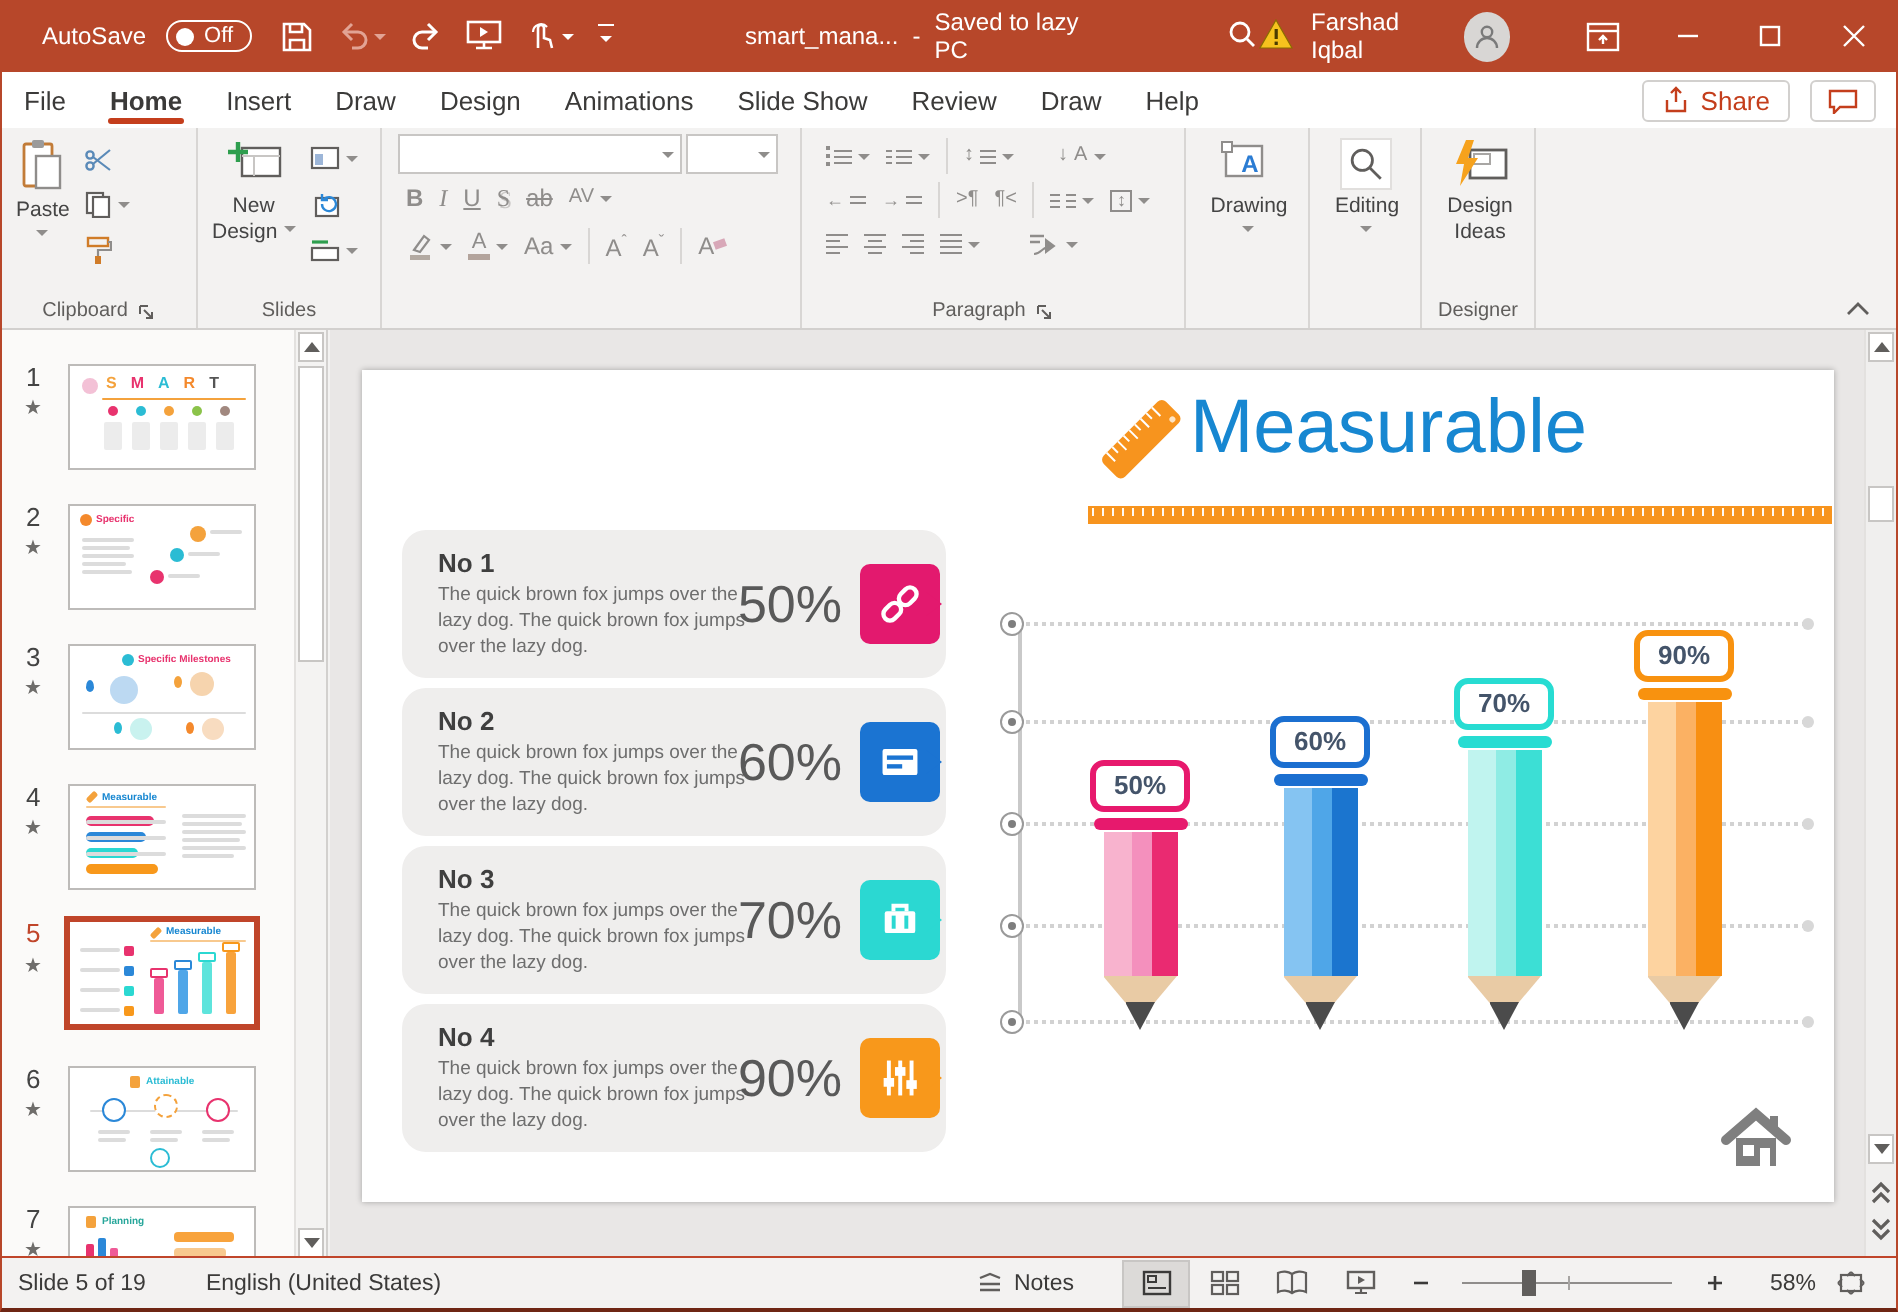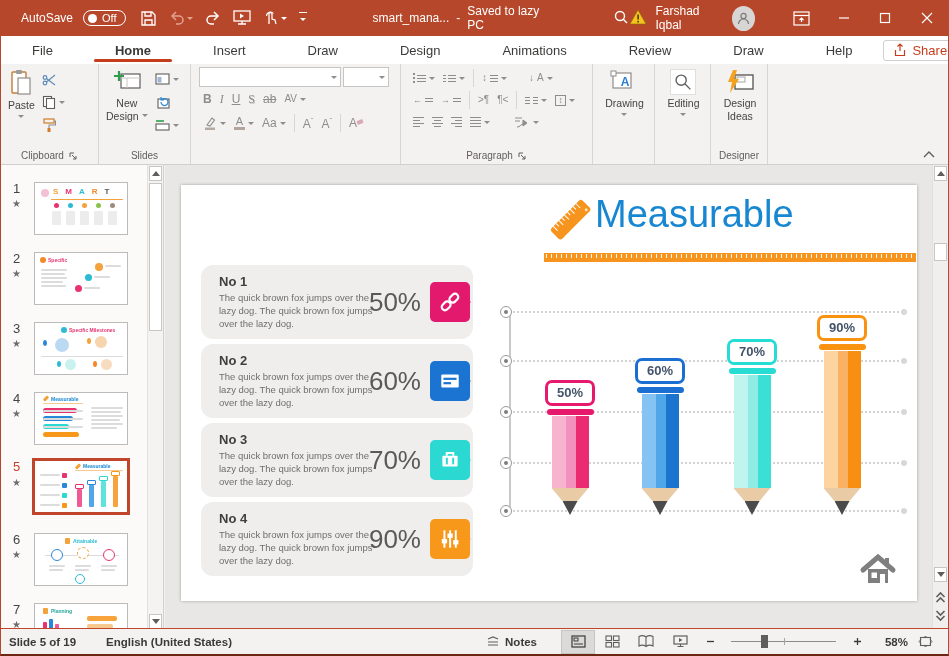--- a/index.html
+++ b/index.html
@@ -17,21 +17,21 @@
   .chev.small { border-width:3px; }
   .ovf { display:inline-flex; flex-direction:column; align-items:center; }
   .ovf i { display:block; width:8px; height:1px; background:#fff; margin-bottom:2px; }
   .tb-file { margin-left:66px; display:flex; gap:7px; align-items:center; }
   .tb-right { margin-left:auto; display:flex; align-items:center; }
   .tb-right .seg { display:flex; align-items:center; gap:8px; margin-right:26px; }
   .avatar { width:25px; height:25px; border-radius:50%; background:#d8d6d4; display:flex; align-items:center; justify-content:center; }
   .winbtn { width:44px; height:36px; display:flex; align-items:center; justify-content:center; }
   
   .menubar { position:absolute; left:0; top:36px; right:0; height:28px; background:#fff; display:flex; align-items:stretch; font-size:13px; color:#3b3a39; }
-  .mtab { padding:0 31px; display:flex; align-items:center; position:relative; }
+  .mtab { padding:0 11px; display:flex; align-items:center; position:relative; }
   .mtab.active { font-weight:bold; }
   .mtab.active::after { content:""; position:absolute; left:10px; right:10px; bottom:2px; height:3px; background:#c43e1c; border-radius:2px; }
   .menu-right { margin-left:auto; display:flex; align-items:center; gap:10px; padding-right:10px; }
   .share-btn { display:flex; align-items:center; gap:5px; border:1px solid #d2d0ce; border-radius:3px; padding:2px 9px; color:#c43e1c; }
   .cmt-btn { border:1px solid #d2d0ce; border-radius:3px; padding:3px 8px; display:flex; align-items:center; }
   
   .ribbon { position:absolute; left:0; top:64px; right:0; height:101px; background:#f3f2f1; border-bottom:1px solid #d2d0ce; display:flex; }
   .rgroup { border-right:1px solid #d8d6d4; display:flex; flex-direction:column; height:100px; }
   .g-body { flex:1; display:flex; padding:3px 2px 0 4px; }
   .g-label { height:17px; font-size:10px; color:#605e5c; display:flex; align-items:center; justify-content:center; gap:4px; }
@@ -100,21 +100,21 @@
   .plead { width:15px; height:14px; background:#4b4b4b; clip-path:polygon(0 0,100% 0,50% 100%); margin-top:-9px; }
   .p1 { left:364px; top:195px; --c:#e7196d; --d:#ea2a71; --m:#f490bd; --l:#f8b3ce; --h:72px; }
   .p2 { left:454px; top:173px; --c:#1b6fd0; --d:#1b75cf; --m:#4fa6e8; --l:#85c4f2; --h:94px; }
   .p3 { left:546px; top:154px; --c:#27dcd2; --d:#3cdfd5; --m:#8fece4; --l:#c0f4ef; --h:113px; }
   .p4 { left:636px; top:130px; --c:#f8920f; --d:#f88f12; --m:#fbb163; --l:#fdd3a0; --h:137px; }
   .home { position:absolute; left:676px; top:363px; width:42px; height:42px; display:flex; align-items:center; justify-content:center; }
   
   .vscroll { position:absolute; right:0; top:165px; width:16px; height:465px; background:#f0efee; border-left:1px solid #e3e1df; }
   
   .statusbar { position:absolute; left:0; bottom:0; right:0; height:26px; background:#f3f2f1; border-top:1px solid #c0452a;
-               display:flex; align-items:center; font-size:11.5px; color:#3b3a39;font-weight:bold; }
+               display:flex; align-items:center; font-size:11.5px; color:#3b3a39; }
   .stat-left { display:flex; gap:30px; padding-left:8px; }
   .stat-right { margin-left:auto; display:flex; align-items:center; gap:0; padding-right:6px; }
   .viewbtn { width:34px; height:24px; display:flex; align-items:center; justify-content:center; }
   .viewbtn.on { background:#dcdad8; border:1px solid #c8c6c4; }
   .zoomline { width:105px; height:1px; background:#8f8d8b; position:relative; margin:0 8px; }
   .zthumb { position:absolute; left:30px; top:-6px; width:7px; height:13px; background:#605e5c; }
   .ztick { position:absolute; left:50%; top:-3px; width:1px; height:7px; background:#a7a5a3; }
   .notesbtn { display:flex; align-items:center; gap:5px; margin-right:24px; }
 </style>
 </head>
@@ -217,20 +217,21 @@
     </div>
   </div>
 
   <div class="menubar">
     <span class="mtab">File</span>
     <span class="mtab active">Home</span>
     <span class="mtab">Insert</span>
     <span class="mtab">Draw</span>
     <span class="mtab">Design</span>
     <span class="mtab">Animations</span>
+    <span class="mtab">Slide Show</span>
     <span class="mtab">Review</span>
     <span class="mtab">Draw</span>
     <span class="mtab">Help</span>
     <span class="menu-right">
       <span class="share-btn">
         <svg width="14" height="14" viewBox="0 0 14 14">
             <path d="M7 8 V1.5 M4.5 3.5 L7 1 l2.5 2.5 M2.5 7 v5.5 h9 V7" fill="none" stroke="#c43e1c" stroke-width="1.2"></path>
           </svg>
         <span>Share</span>
       </span>

